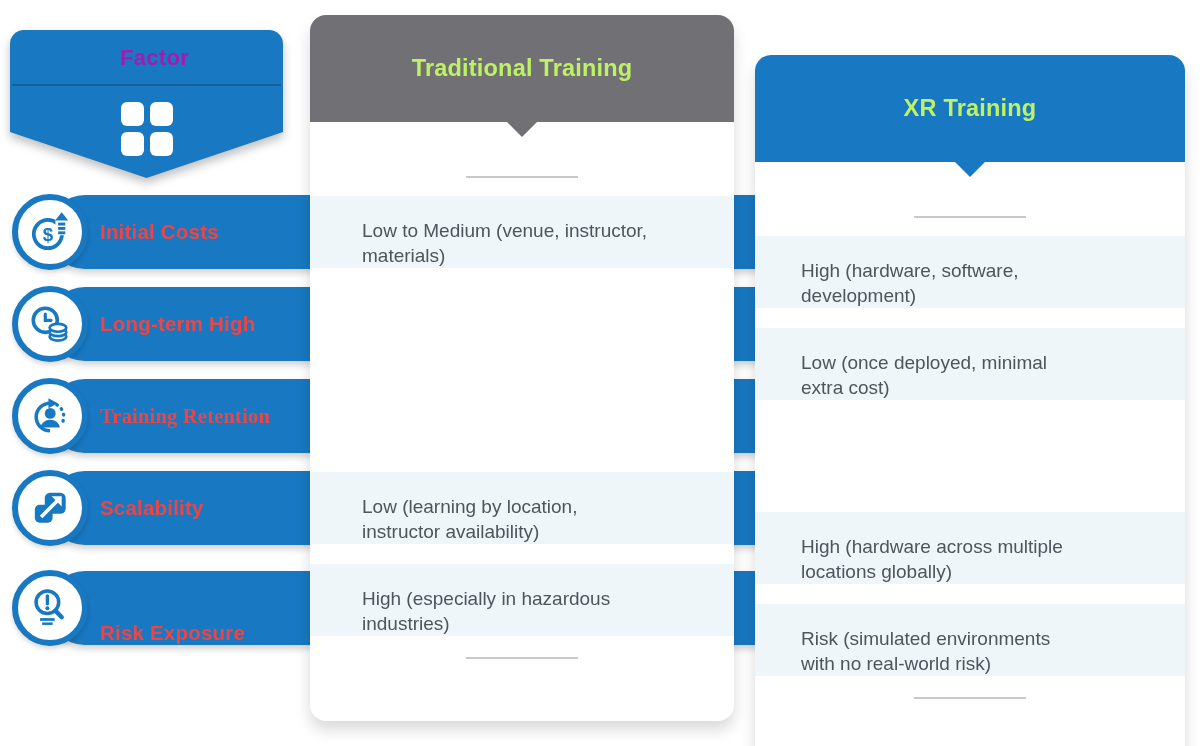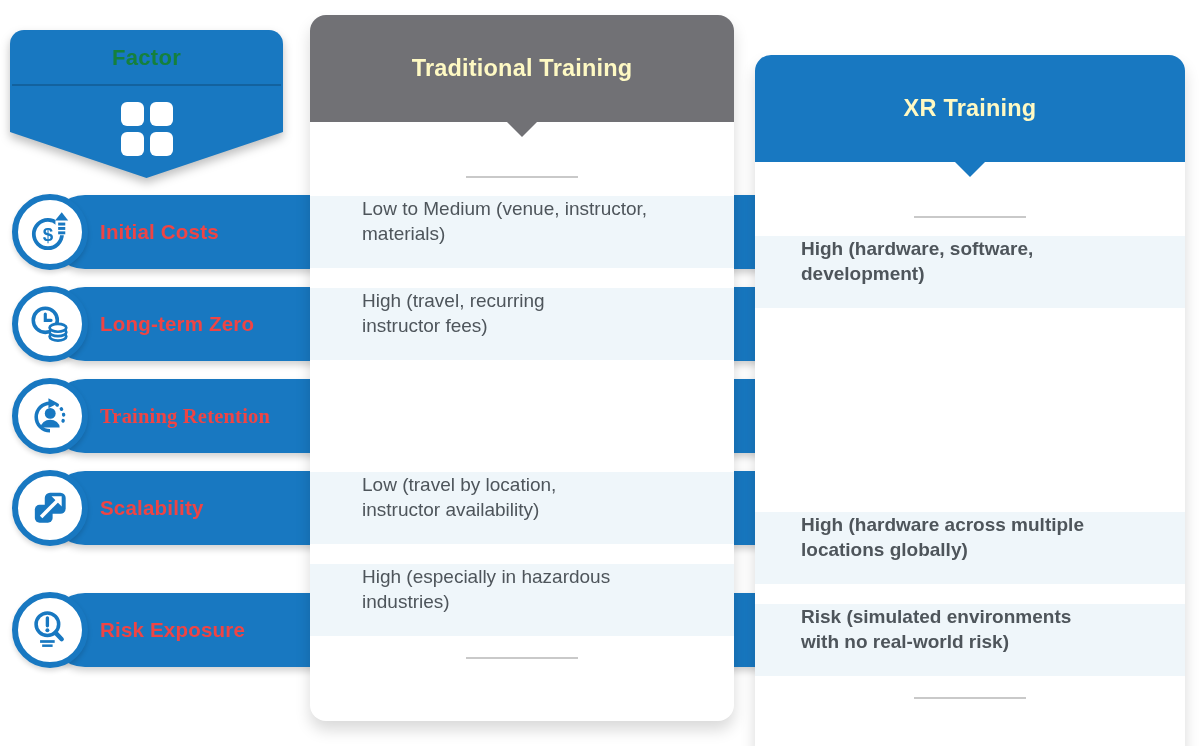--- a/index.html
+++ b/index.html
@@ -10,57 +10,57 @@
   
   .row-band{
     position:absolute;left:48px;width:716px;height:74px;background:#1878c1;
     border-radius:37px 0 0 37px;box-shadow:0 4px 7px rgba(0,0,0,.18);z-index:1;
   }
   
   .factor-banner{position:absolute;left:10px;top:30px;width:273px;height:148px;z-index:2;
     filter:drop-shadow(0 5px 5px rgba(0,0,0,.25));}
   .factor-banner svg.shape{position:absolute;left:0;top:0;}
   .factor-banner .banner-title{
-    position:absolute;left:0;top:0;width:100%;height:55px;display:flex;align-items:center;
-    justify-content:center;color:#15803d;font-size:22px;font-weight:bold;letter-spacing:.3px;
+    position:absolute;left:8px;top:0;width:100%;height:55px;display:flex;align-items:center;
+    justify-content:center;color:#a21caf;font-size:22px;font-weight:bold;letter-spacing:.3px;
   }
   .factor-banner .grid-ico{position:absolute;left:50%;top:72px;transform:translateX(-50%);}
   
   .factor-row{position:absolute;left:48px;width:262px;height:74px;z-index:3;
     display:flex;align-items:center;}
   .icon-circle{
     position:absolute;left:-36px;top:-1px;width:64px;height:64px;background:#fff;
     border:6px solid #1878c1;border-radius:50%;display:flex;align-items:center;
     justify-content:center;box-shadow:0 3px 5px rgba(0,0,0,.15);
   }
   .factor-label{margin-left:52px;color:#ef4444;font-size:20.5px;font-weight:bold;letter-spacing:.2px;}
   
   .card{position:absolute;top:15px;height:706px;background:#fff;border-radius:16px;
     box-shadow:0 9px 15px rgba(0,0,0,.15);z-index:2;}
   .card-trad{left:310px;width:424px;}
   .card-xr{left:755px;width:430px;margin-top:40px;}
   .card-header{height:107px;border-radius:16px 16px 0 0;display:flex;align-items:center;
-    justify-content:center;color:#fef9c3;font-size:23.5px;font-weight:bold;letter-spacing:.2px;}
+    justify-content:center;color:#bef264;font-size:23.5px;font-weight:bold;letter-spacing:.2px;}
   .card-trad .card-header{background:#717175;}
   .card-xr .card-header{background:#1878c1;}
   .caret{position:absolute;left:50%;transform:translateX(-50%);top:107px;width:0;height:0;
     border-left:15px solid transparent;border-right:15px solid transparent;z-index:3;}
   .card-trad .caret{border-top:15px solid #717175;}
   .card-xr .caret{border-top:15px solid #1878c1;}
   .divider{position:absolute;left:50%;transform:translateX(-50%);width:112px;height:2px;
     background:#c9c9c9;}
   .divider.top{top:161px;}
   .divider.bottom{top:642px;}
   .cell{position:absolute;left:0;right:0;height:72px;background:#eff6fa;display:flex;
-    align-items:flex-start;color:#4e555b;font-size:19px;line-height:1.32;}
+    align-items:flex-end;color:#4e555b;font-size:19px;line-height:1.32;}
   .card-trad .cell{padding-left:52px;padding-right:56px;}
-  .card-xr .cell{padding-left:46px;padding-right:62px;font-weight:bold;}
+  .card-xr .cell{padding-left:46px;padding-right:62px;}
   .cell span{white-space:pre-line;}
   .r1{top:181px;} .r2{top:273px;} .r3{top:365px;} .r4{top:457px;} .r5{top:549px;}
-  .b1{top:195px;} .b2{top:287px;} .b3{top:379px;font-family:Liberation Serif, serif;} .b4{top:471px;text-align:center;} .b5{top:593px;}
+  .b1{top:195px;} .b2{top:287px;} .b3{top:379px;font-family:Liberation Serif, serif;} .b4{top:471px;text-align:center;} .b5{top:571px;align-items:flex-end;}
 </style>
 </head>
 <body>
 
 <div class="stage">
 
   <div class="row-band b1"></div>
   <div class="row-band b2"></div>
   <div class="row-band b3"></div>
   <div class="row-band b4"></div>
@@ -99,21 +99,21 @@
     <div class="icon-circle">
       <svg width="46" height="46" viewBox="0 0 44 44">
         <circle cx="17.5" cy="18.5" r="11.5" fill="none" stroke="#1878c1" stroke-width="3.4"></circle>
         <path d="M17.5,12.5 V18.5 H23" fill="none" stroke="#1878c1" stroke-width="3" stroke-linecap="round"></path>
         <rect x="21" y="21.5" width="17.5" height="17" rx="4" fill="#fff"></rect>
         <ellipse cx="29.6" cy="34" rx="8" ry="3.8" fill="#fff" stroke="#1878c1" stroke-width="2.6"></ellipse>
         <ellipse cx="29.6" cy="29.8" rx="8" ry="3.8" fill="#fff" stroke="#1878c1" stroke-width="2.6"></ellipse>
         <ellipse cx="29.6" cy="25.6" rx="8" ry="3.8" fill="#fff" stroke="#1878c1" stroke-width="2.6"></ellipse>
       </svg>
     </div>
-    <div class="factor-label">Long-term Zero</div>
+    <div class="factor-label">Long-term High</div>
   </div>
 
   <div class="factor-row b3">
     <div class="icon-circle">
       <svg width="46" height="46" viewBox="0 0 44 44">
         <path d="M22,9.8 A13.2,13.2 0 0 0 22,36.2" fill="none" stroke="#1878c1" stroke-width="3.4"></path>
         <polygon points="20.5,5 20.5,14.6 29.5,9.8" fill="#1878c1"></polygon>
         <path d="M28.5,11.2 A13.2,13.2 0 0 1 33.8,28.5" fill="none" stroke="#1878c1" stroke-width="3.2" stroke-linecap="round" stroke-dasharray="0.6 5.2"></path>
         <circle cx="22.2" cy="19.5" r="5.2" fill="#1878c1"></circle>
         <path d="M13.2,33 a9,7.5 0 0 1 18,0 Z" fill="#1878c1"></path>
@@ -151,45 +151,45 @@
   <div class="card card-trad">
     <div class="card-header">
       <span>Traditional Training</span>
     </div>
     <div class="caret"></div>
     <div class="divider top"></div>
     <div class="cell r1">
         <span>Low to Medium (venue, instructor,
 materials)</span>
       </div>
-    <div class="cell r2">
-        <span>High (travel, recurring
-instructor fees)</span>
-      </div>
     <div class="cell r4">
-        <span>Low (travel by location,
+        <span>Low (learning by location,
 instructor availability)</span>
       </div>
     <div class="cell r5">
         <span>High (especially in hazardous
 industries)</span>
       </div>
     <div class="divider bottom"></div>
   </div>
 
   <div class="card card-xr">
     <div class="card-header">
       <span>XR Training</span>
     </div>
     <div class="caret"></div>
     <div class="divider top"></div>
     <div class="cell r1">
         <span>High (hardware, software,
 development)</span>
       </div>
+    <div class="cell r2">
+        <span>Low (once deployed, minimal
+extra cost)</span>
+      </div>
     <div class="cell r4">
         <span>High (hardware across multiple
 locations globally)</span>
       </div>
     <div class="cell r5">
         <span>Risk (simulated environments
 with no real-world risk)</span>
       </div>
     <div class="divider bottom"></div>
   </div>

